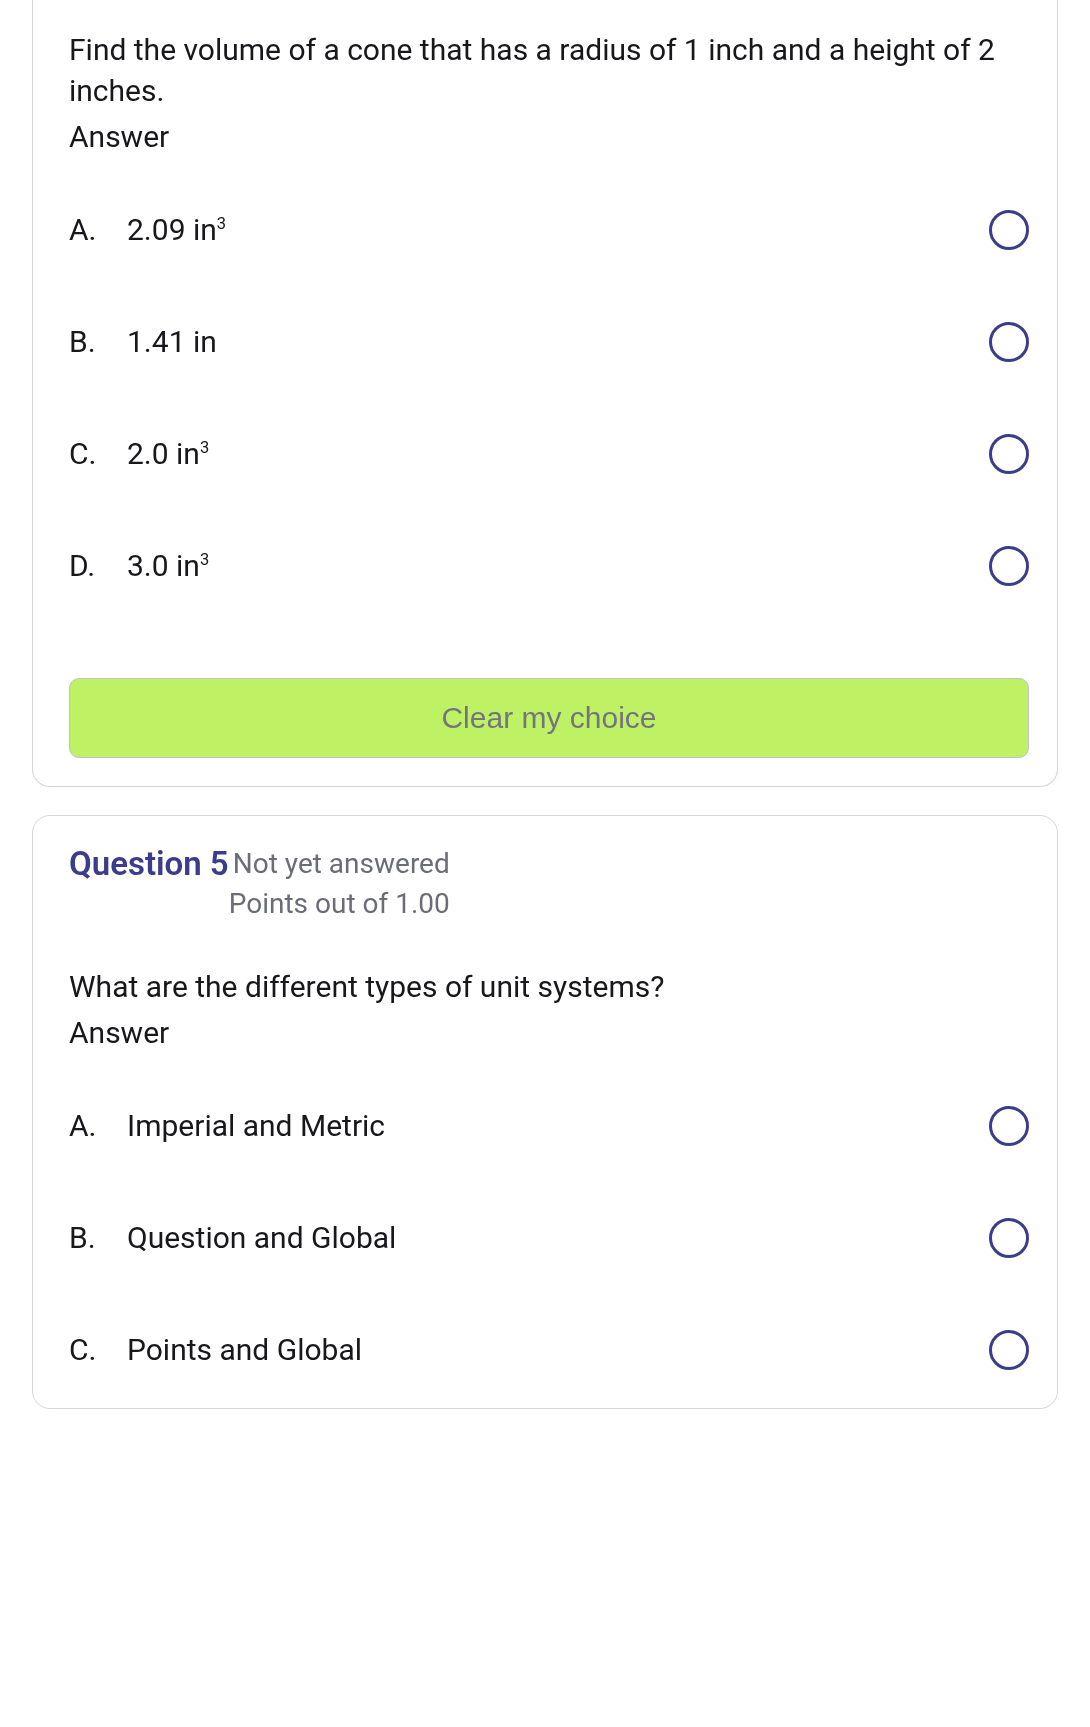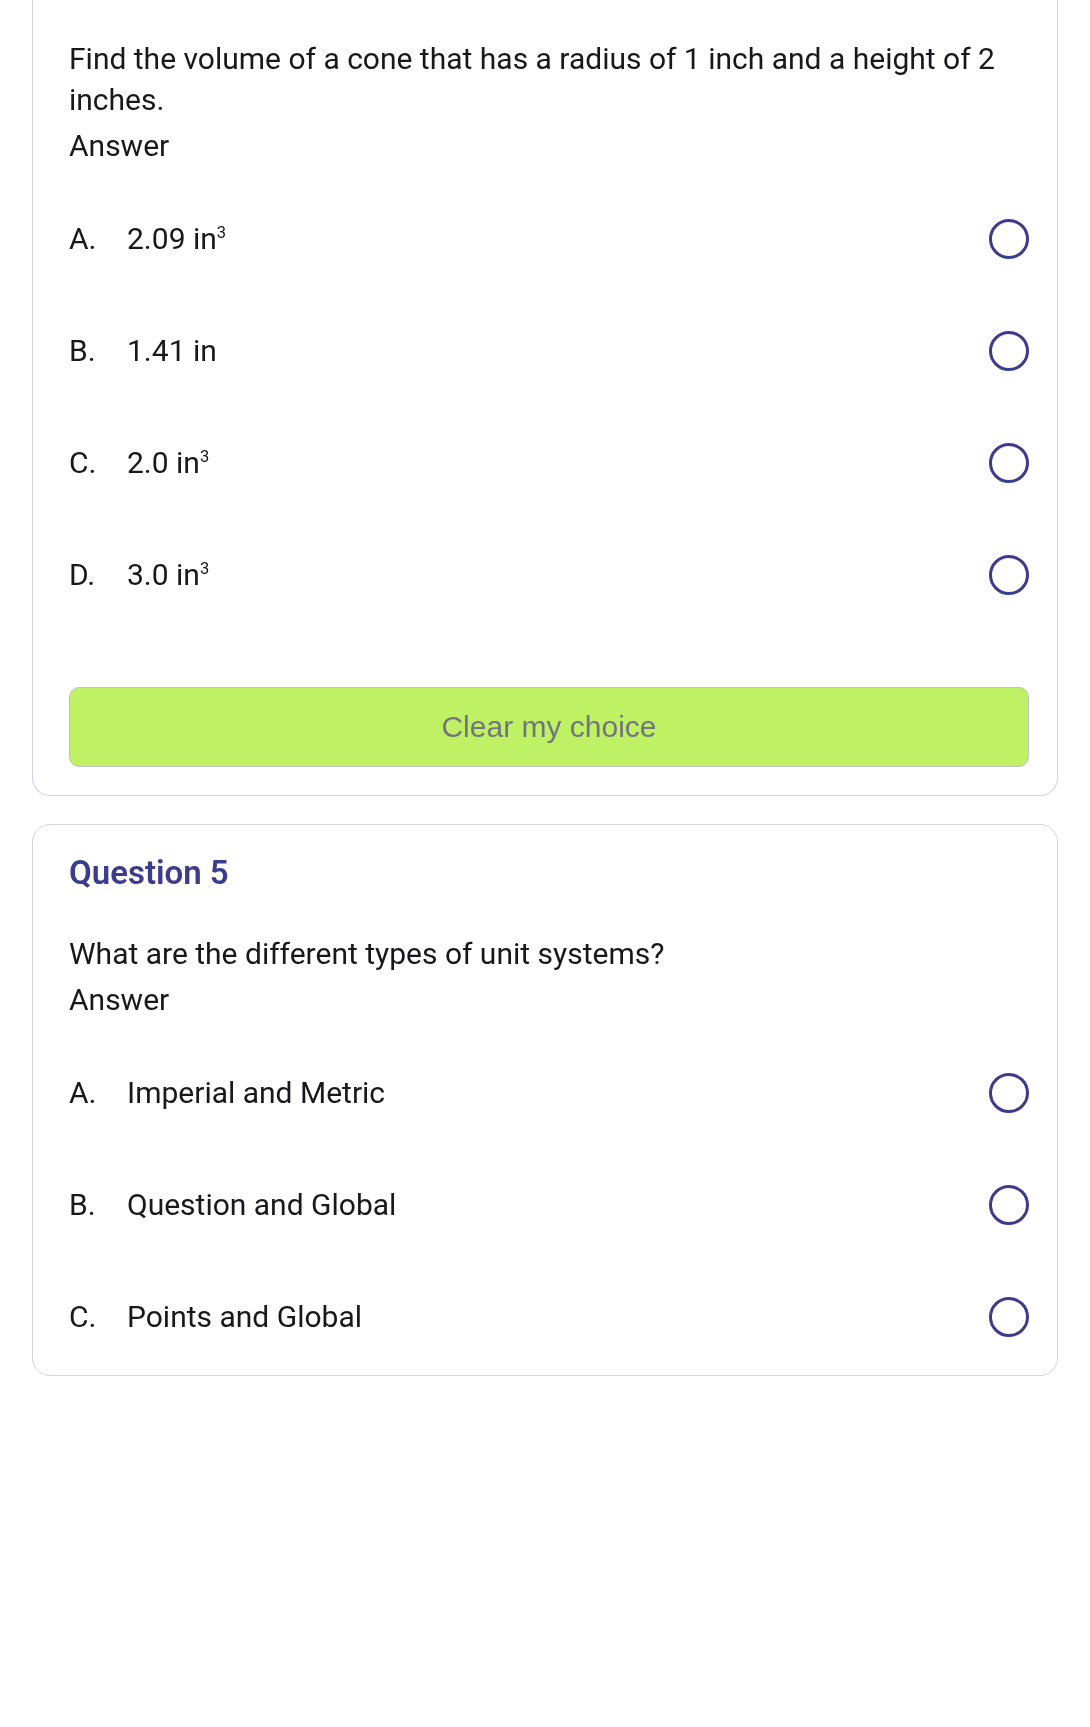--- a/index.html
+++ b/index.html
@@ -14,21 +14,21 @@
     border-radius: 18px;
     margin: 0 32px 28px 32px;
     padding: 28px 28px 28px 36px;
     background: #ffffff;
   }
   .question-card.first {
     border-top: none;
     border-top-left-radius: 0;
     border-top-right-radius: 0;
     margin-top: 0;
-    padding-top: 39px;
+    padding-top: 30px;
   }
   .qcard-header {
     display: flex;
     justify-content: flex-start;
     align-items: flex-start;
     margin-bottom: 42px;
   }
   .question-label {
     color: #3c3c8c;
     font-size: 33px;
@@ -125,20 +125,24 @@
     </div>
     <div class="radio-circle"></div>
   </div>
 
   <button class="clear-btn">Clear my choice</button>
 </div>
 
 <div class="question-card">
   <div class="qcard-header">
     <div class="question-label">Question 5</div>
+    <div class="status-block">
+      <div>Not yet answered</div>
+      <div>Points out of 1.00</div>
+    </div>
   </div>
 
   <div class="question-text">
     <span>What are the different types of unit systems?</span>
     <span class="answer-word">Answer</span>
   </div>
 
   <div class="option-row">
     <div class="option-text">
       <span class="option-letter">A.</span>

